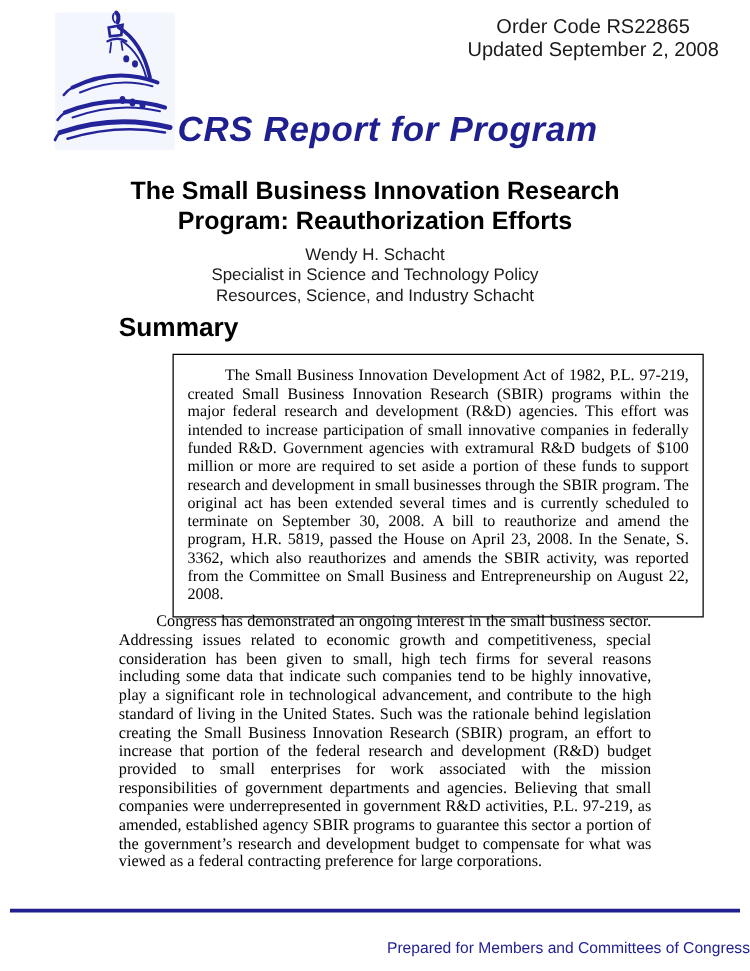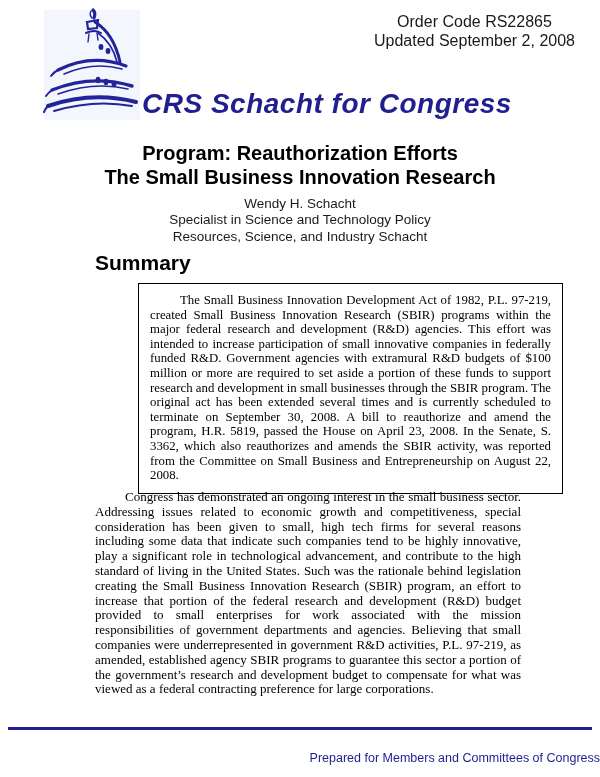--- a/index.html
+++ b/index.html
@@ -121,25 +121,25 @@
           <path d="M10 84 Q6 87 4 90" stroke-width="2"></path>
 
           <path d="M6 100 Q50 85 94 96" stroke-width="4"></path>
           <path d="M12 105 Q52 93 90 100" stroke-width="2"></path>
           <path d="M6 100 Q3 103 2 106" stroke-width="2.2"></path>
         </g>
       </svg>
     </span>
   </div>
 
-  <div class="brand">CRS Schacht for Congress</div>
+  <div class="brand">CRS Report for Program</div>
 
   <div class="doc-title">
+    <div>The Small Business Innovation Research</div>
     <div>Program: Reauthorization Efforts</div>
-    <div>The Small Business Innovation Research</div>
   </div>
 
   <div class="author-block">
     <div>Wendy H. Schacht</div>
     <div>Specialist in Science and Technology Policy</div>
     <div>Resources, Science, and Industry Schacht</div>
   </div>
 
   <div class="section-heading h-summary">Summary</div>
   <div class="summary-box">

